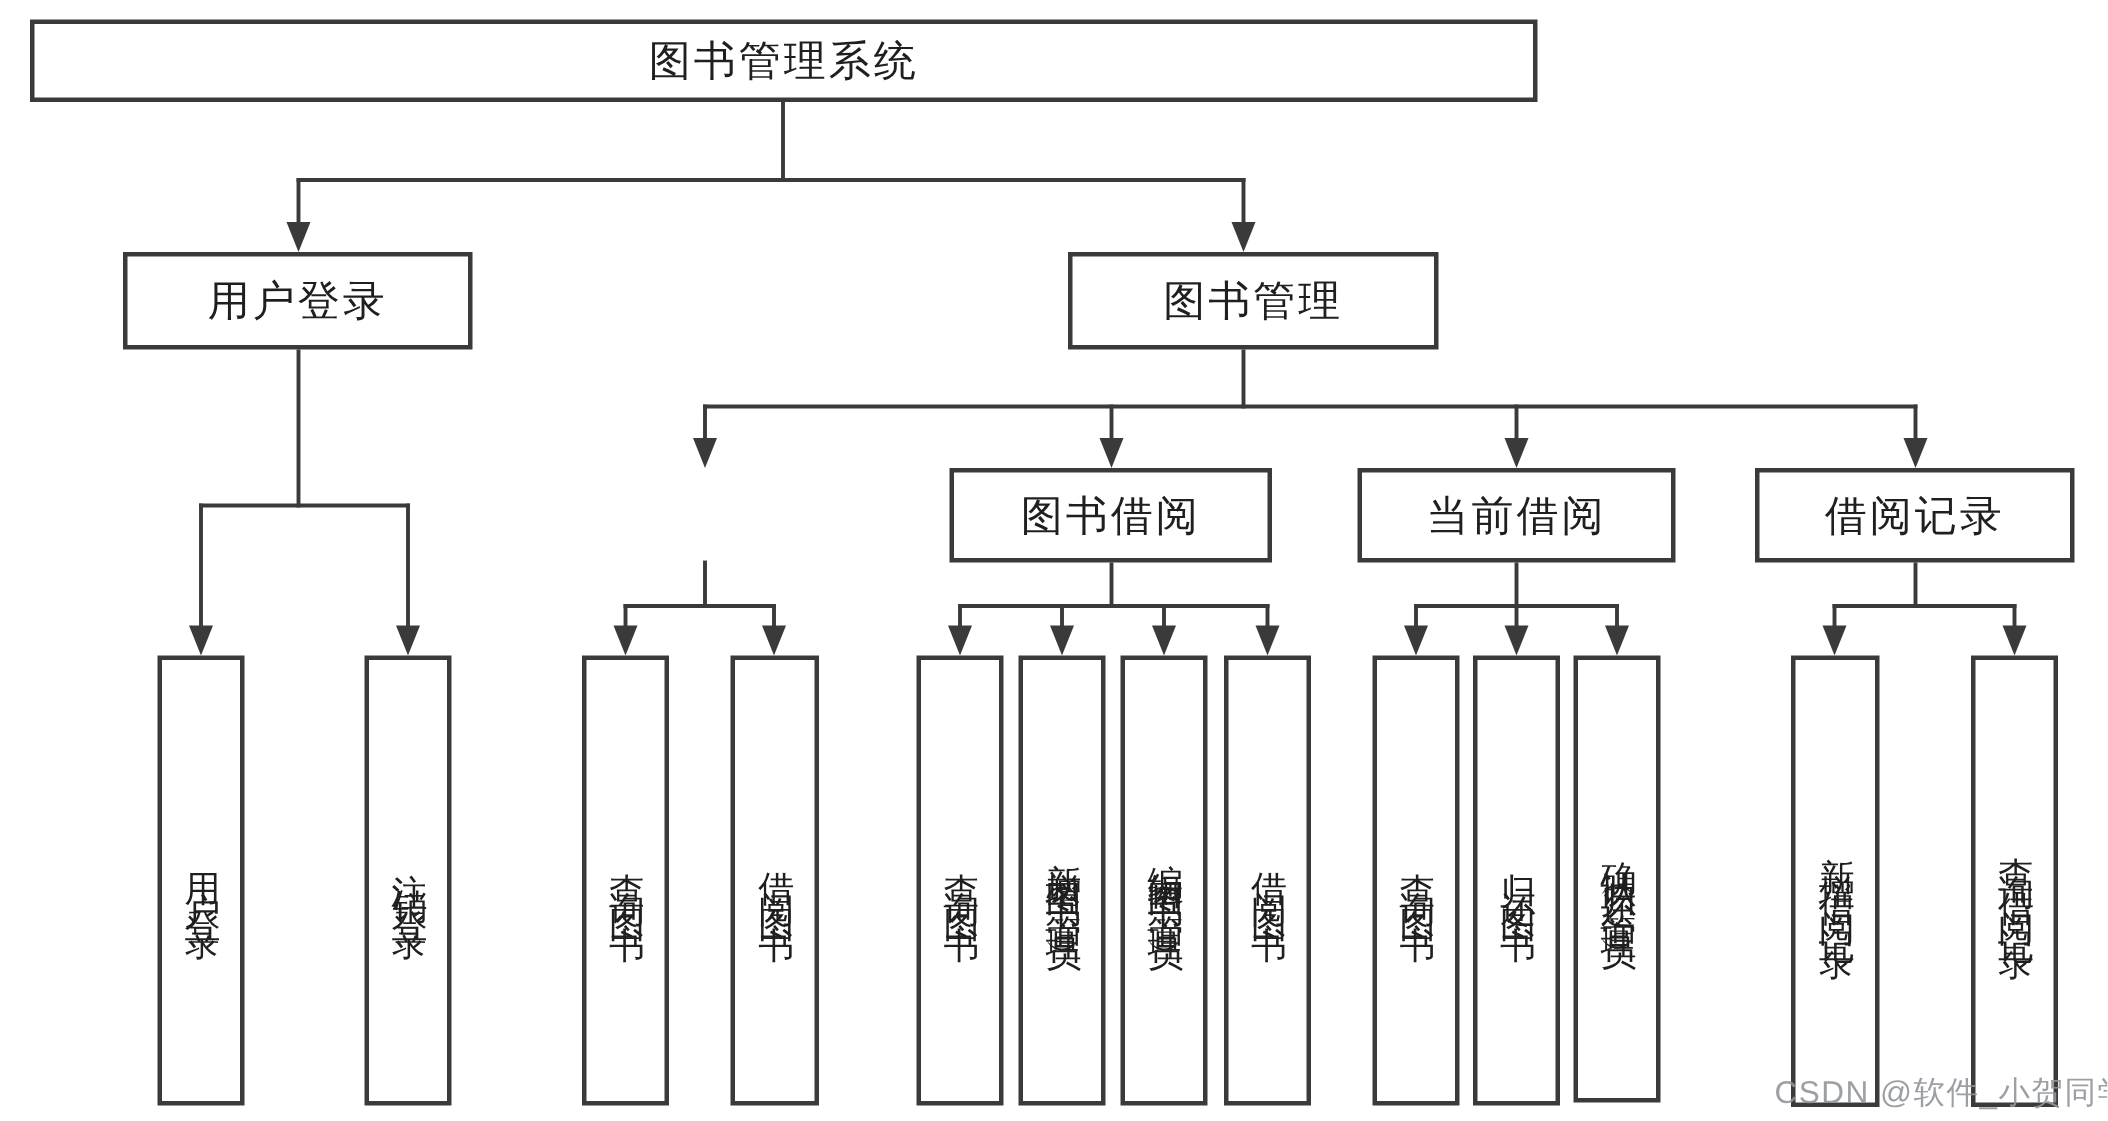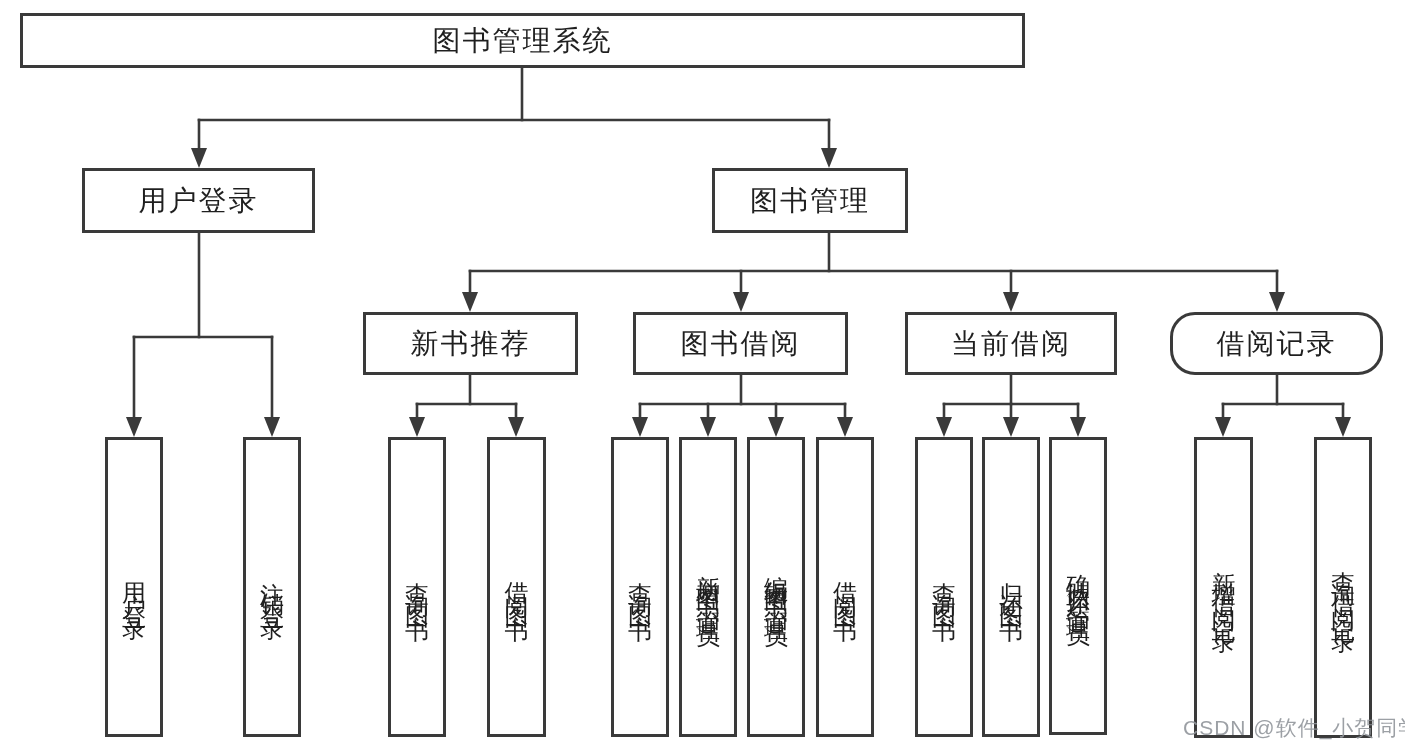--- a/index.html
+++ b/index.html
@@ -122,34 +122,31 @@
     </g>
   </svg>
 
   <div class="box" style="left:20px; top:13px; width:1005px; height:55px;">
     <span>图书管理系统</span>
   </div>
 
   <div class="box" style="left:82px; top:168px; width:233px; height:65px;">
     <span>用户登录</span>
   </div>
-  <div class="box" style="left:712px; top:168px; width:196px; height:65px;">
+  <div class="box" style="left:712px; top:168px; width:247px; height:65px;">
     <span>图书管理</span>
   </div>
 
-  <div class="box" style="left:363px; top:312px; width:215px; height:63px;">
-    <span>新书推荐</span>
-  </div>
   <div class="box" style="left:905px; top:312px; width:212px; height:63px;">
     <span>当前借阅</span>
   </div>
   <div class="box" style="left:633px; top:312px; width:215px; height:63px;">
     <span>图书借阅</span>
   </div>
-  <div class="box" style="left:1170px; top:312px; width:213px; height:63px;border-radius:25px;">
+  <div class="box" style="left:1170px; top:312px; width:213px; height:63px;">
     <span>借阅记录</span>
   </div>
 
   <div class="box leaf" style="left:105px; top:437px; width:58px; height:300px;">
     <span>用户登录</span>
   </div>
   <div class="box leaf" style="left:243px; top:437px; width:58px; height:300px;">
     <span>注销登录</span>
   </div>
 

